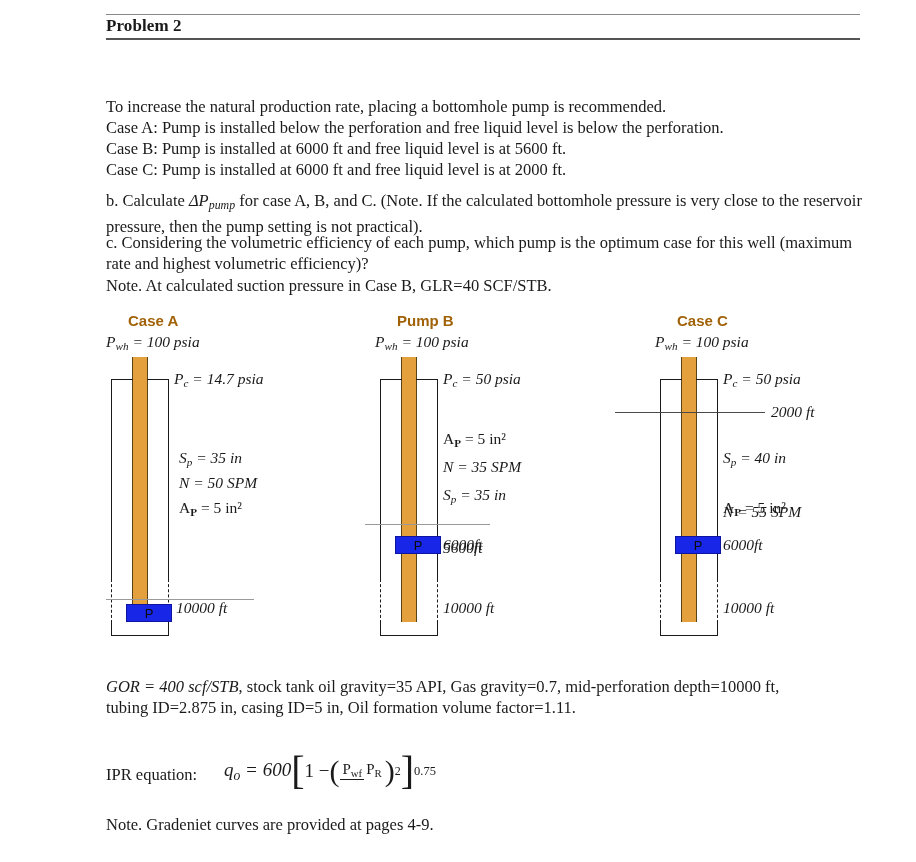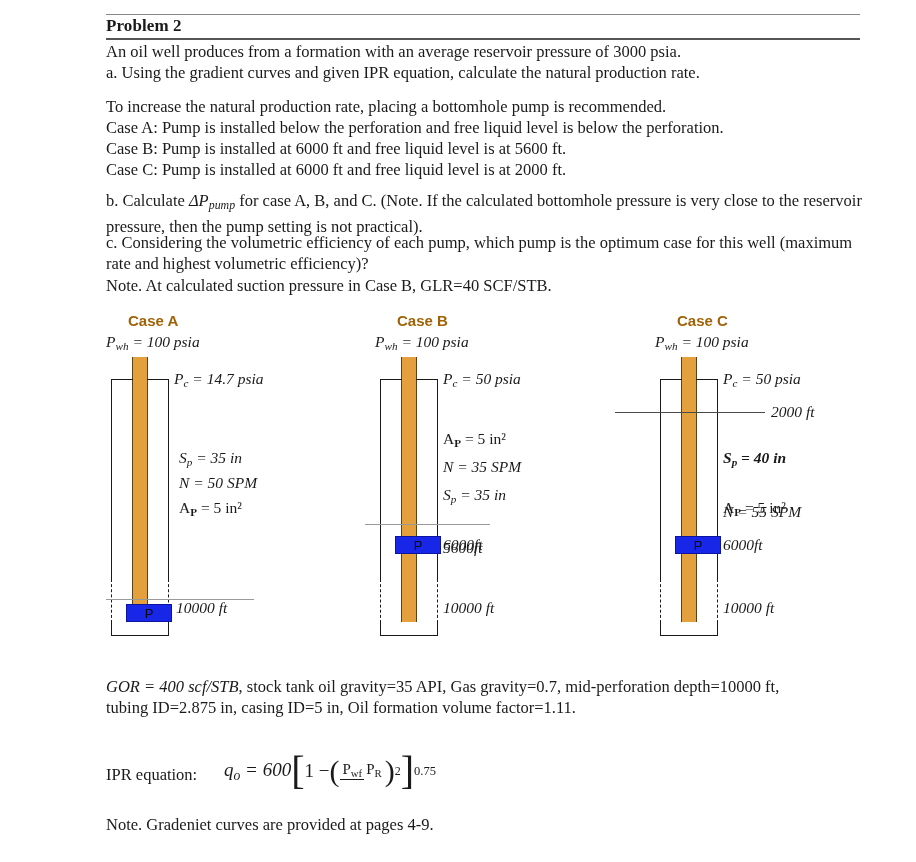--- a/index.html
+++ b/index.html
@@ -212,24 +212,20 @@
 </style>
 </head>
 <body>
 
 <div class="page">
 
   <div class="rule-top"></div>
   <div class="problem-title">Problem 2</div>
   <div class="rule-mid"></div>
 
-  <div class="body-text" style="top:41px;">
-    <span class="ln">An oil well produces from a formation with an average reservoir pressure of 3000 psia.</span>
-    <span class="ln">a. Using the gradient curves and given IPR equation, calculate the natural production rate.</span>
-  </div>
 
   <div class="body-text" style="top:96px;">
     <span class="ln">To increase the natural production rate, placing a bottomhole pump is recommended.</span>
     <span class="ln">Case A: Pump is installed below the perforation and free liquid level is below the perforation.</span>
     <span class="ln">Case B: Pump is installed at 6000 ft and free liquid level is at 5600 ft.</span>
     <span class="ln">Case C: Pump is installed at 6000 ft and free liquid level is at 2000 ft.</span>
   </div>
 
   <div class="body-text" style="top:190px;">
     <span class="ln wrap">
@@ -284,21 +280,21 @@
       </div>
       <div class="dlabel" style="left:73px; top:162px;">
         <i class="mi">N</i><span> = 50 SPM</span>
       </div>
       <div class="dlabel upright" style="left:73px; top:187px;">
         <span>A</span><span class="sub" style="font-weight:bold;">P</span><span> = 5 in²</span>
       </div>
     </div>
 
     <div class="case case-b">
-      <div class="case-title" style="left:22px;">Case B</div>
+      <div class="case-title" style="left:22px;">Pump B</div>
       <div class="pwh-label" style="left:0px;">
         <i class="mi">P</i><i class="mi sub">wh</i><span> = 100 psia</span>
       </div>
 
       <div class="tubing" style="left:26px; top:45px; width:16px; height:265px;"></div>
 
       <div class="casing-top-left" style="left:5px; top:67px; width:22px;"></div>
       <div class="casing-top-right" style="left:41px; top:67px; width:22px;"></div>
       <div class="casing-left" style="left:5px; top:67px; height:200px;"></div>
       <div class="casing-right" style="left:62px; top:67px; height:200px;"></div>
@@ -362,21 +358,21 @@
       <div class="casing-left" style="left:15px; top:311px; height:13px;"></div>
       <div class="casing-right" style="left:72px; top:311px; height:13px;"></div>
       <div class="casing-bottom" style="left:15px; top:323px; width:58px;"></div>
 
       <div class="dlabel" style="left:78px; top:287px;">10000 ft</div>
 
       <div class="dlabel" style="left:78px; top:58px;">
         <i class="mi">P</i><i class="mi sub">c</i><span> = 50 psia</span>
       </div>
 
-      <div class="dlabel" style="left:78px; top:137px;font-weight:bold;">
+      <div class="dlabel" style="left:78px; top:137px;">
         <i class="mi">S</i><i class="mi sub">p</i><span> = 40 in</span>
       </div>
       <div class="dlabel" style="left:78px; top:162px;margin-top:29px;">
         <i class="mi">N</i><span> = 55 SPM</span>
       </div>
       <div class="dlabel upright" style="left:78px; top:187px;">
         <span>A</span><span class="sub" style="font-weight:bold;">P</span><span> = 5 in²</span>
       </div>
     </div>
 

